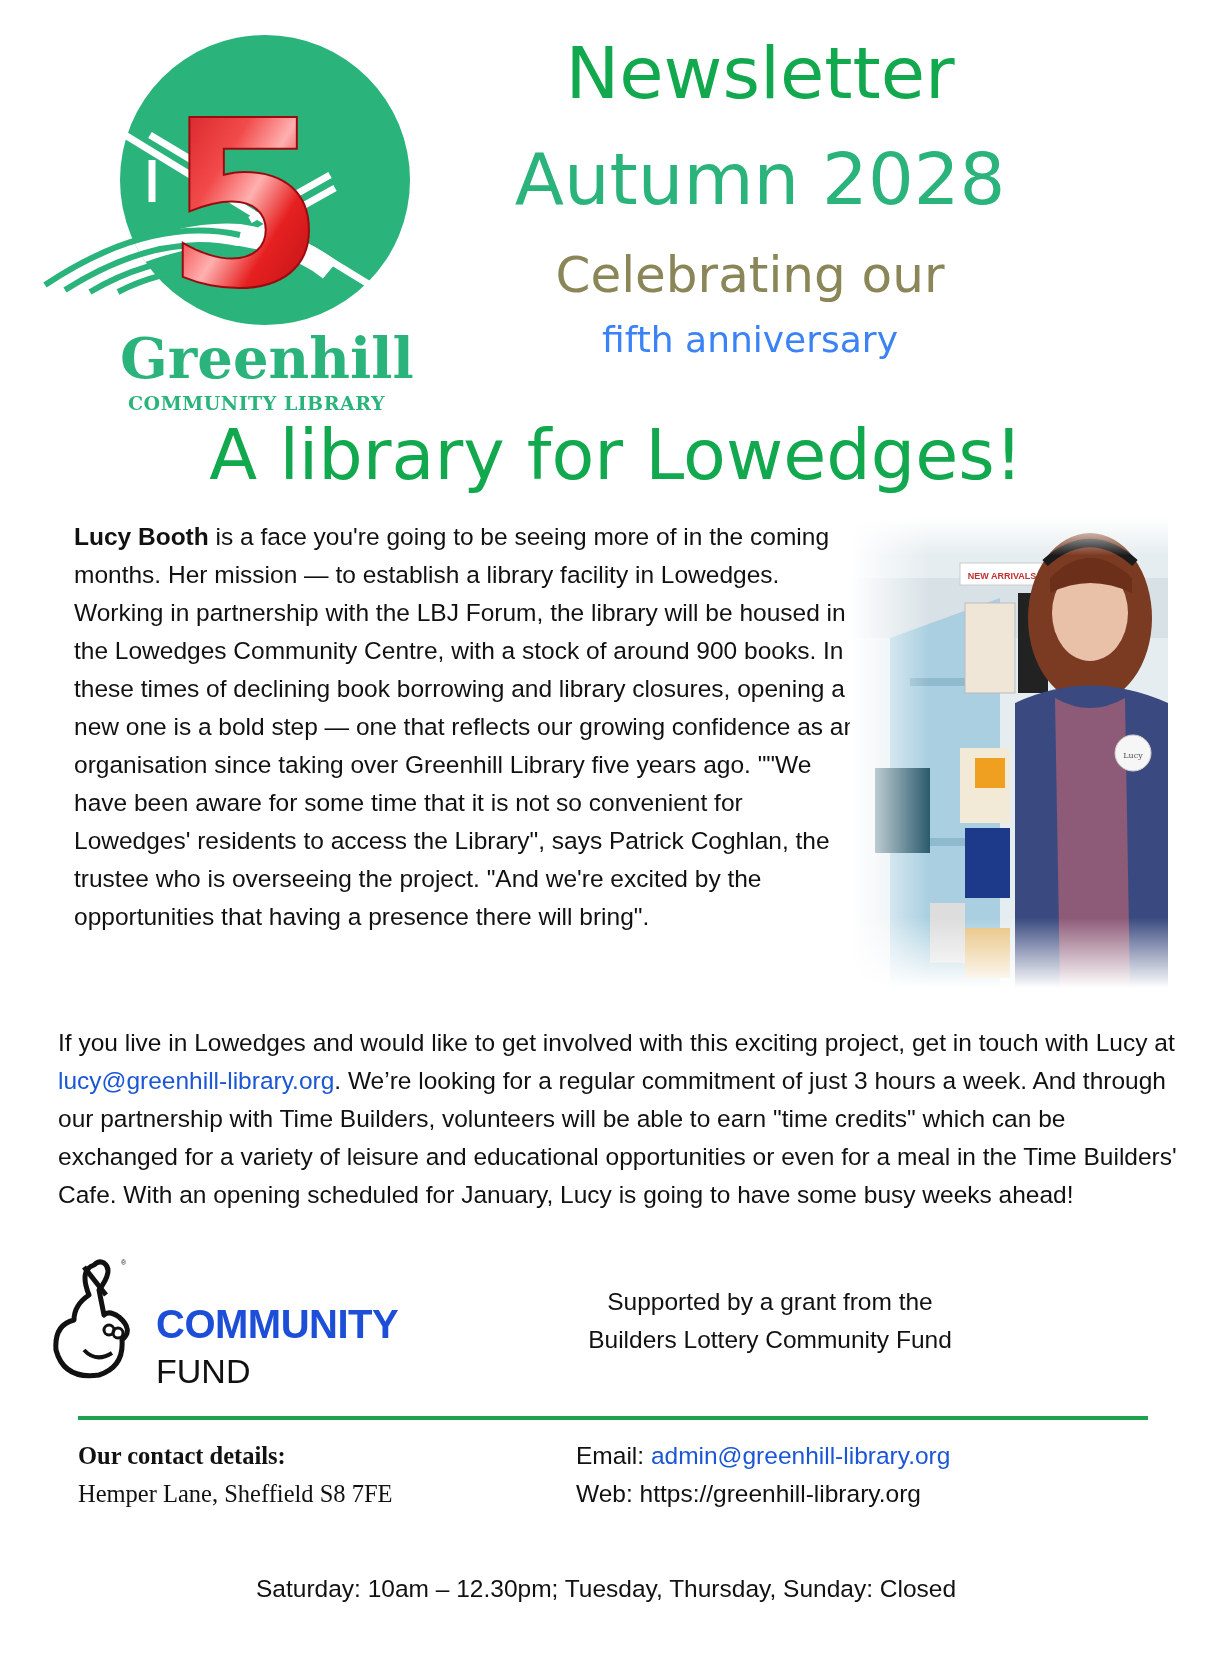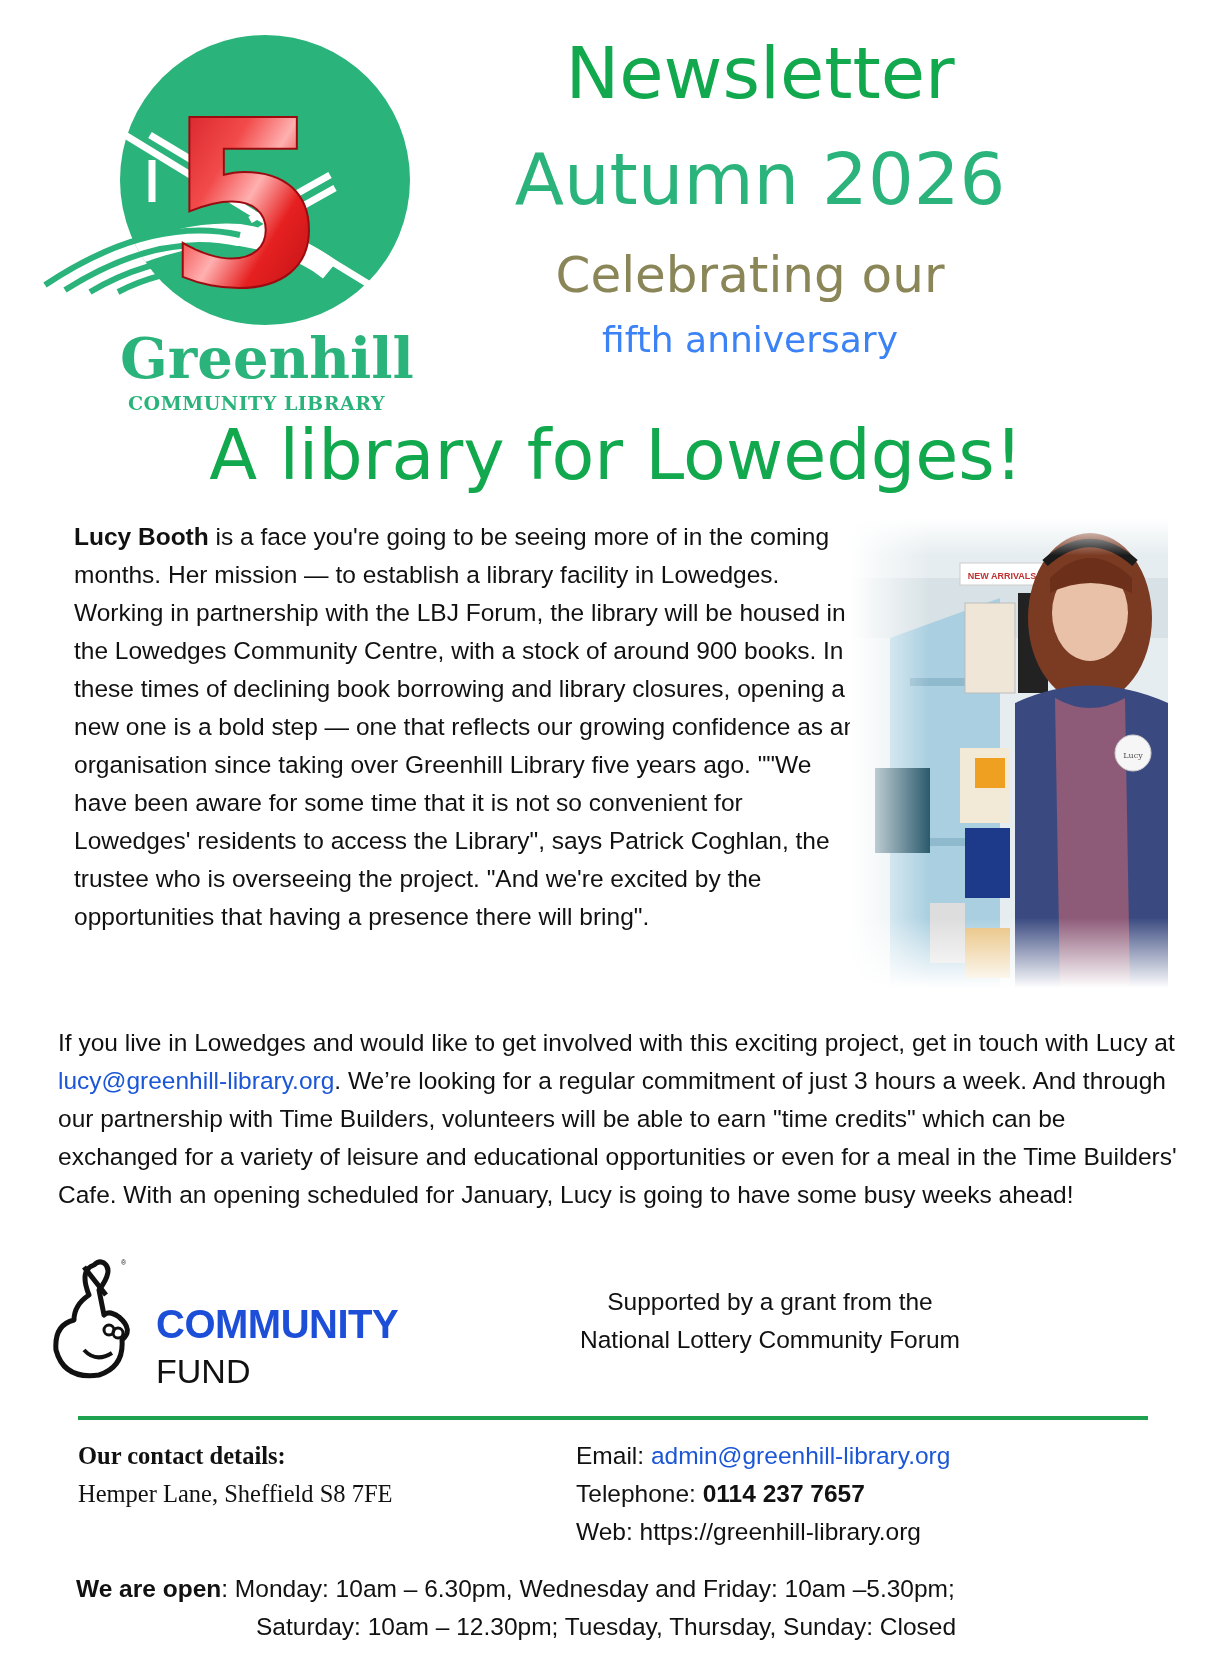--- a/index.html
+++ b/index.html
@@ -84,21 +84,21 @@
     <line x1="220" y1="200" x2="295" y2="158" stroke="#ffffff" stroke-width="7"></line>
     <line x1="112" y1="130" x2="112" y2="172" stroke="#ffffff" stroke-width="7"></line>
 
     <text x="205" y="255" text-anchor="middle" font-family="DejaVu Sans, sans-serif" font-weight="bold" font-size="230" fill="url(#redg)" stroke="#9c0a10" stroke-width="2">5</text>
   </svg>
   <div class="logo-word">Greenhill</div>
   <div class="logo-sub">COMMUNITY LIBRARY</div>
 </div>
 
 <div id="nl-title" class="hdr">Newsletter</div>
-<div id="nl-season" class="hdr">Autumn 2026</div>
+<div id="nl-season" class="hdr">Autumn 2028</div>
 <div id="celebrate1" class="hdr">Celebrating our</div>
 <div id="celebrate2" class="hdr">fifth anniversary</div>
 
 <div id="headline">A library for Lowedges!</div>
 
 <div id="para1" class="body-text">
   <b>Lucy Booth</b><span> is a face you're going to be seeing more of in the coming months. Her mission — to establish a library facility in Lowedges. Working in partnership with the LBJ Forum, the library will be housed in the Lowedges Community Centre, with a stock of around 900 books. In these times of declining book borrowing and library closures, opening a new one is a bold step — one that reflects our growing confidence as an organisation since taking over Greenhill Library five years ago. ""We have been aware for some time that it is not so convenient for Lowedges' residents to access the Library", says Patrick Coghlan, the trustee who is overseeing the project. "And we're excited by the opportunities that having a presence there will bring".</span>
 </div>
 
 <div id="photo">
@@ -161,38 +161,34 @@
     <circle cx="74" cy="78" r="5" fill="none" stroke="#111" stroke-width="3"></circle>
     <path d="M40 95 Q52 108 68 98" fill="none" stroke="#111" stroke-width="4"></path>
     <text x="77" y="10" font-size="7" font-family="Liberation Sans, sans-serif" fill="#111">®</text>
   </svg>
   <div class="lot-community">COMMUNITY</div>
   <div class="lot-fund">FUND</div>
 </div>
 
 <div id="support">
   <div>Supported by a grant from the</div>
-  <div>National Lottery Community Forum</div>
+  <div>Builders Lottery Community Fund</div>
 </div>
 
 <div id="rule"></div>
 
 <div id="contact-left" class="contact">
   <div class="b">Our contact details:</div>
   <div>Hemper Lane, Sheffield S8 7FE</div>
 </div>
 
 <div id="contact-right" class="contact">
   <div>
     <span>Email: </span><a class="link">admin@greenhill-library.org</a>
   </div>
   <div>
-    <span>Telephone: </span><span class="b">0114 237 7657</span>
-  </div>
-  <div>
     <span>Web: </span><span>https://greenhill-library.org</span>
   </div>
 </div>
 
 <div id="hours">
-  <div><span class="b">We are open</span><span>: Monday:  10am – 6.30pm, Wednesday and Friday: 10am –5.30pm;</span></div>
   <div class="hours-line2">Saturday: 10am – 12.30pm; Tuesday, Thursday, Sunday: Closed</div>
 </div>
 
 </body></html>

